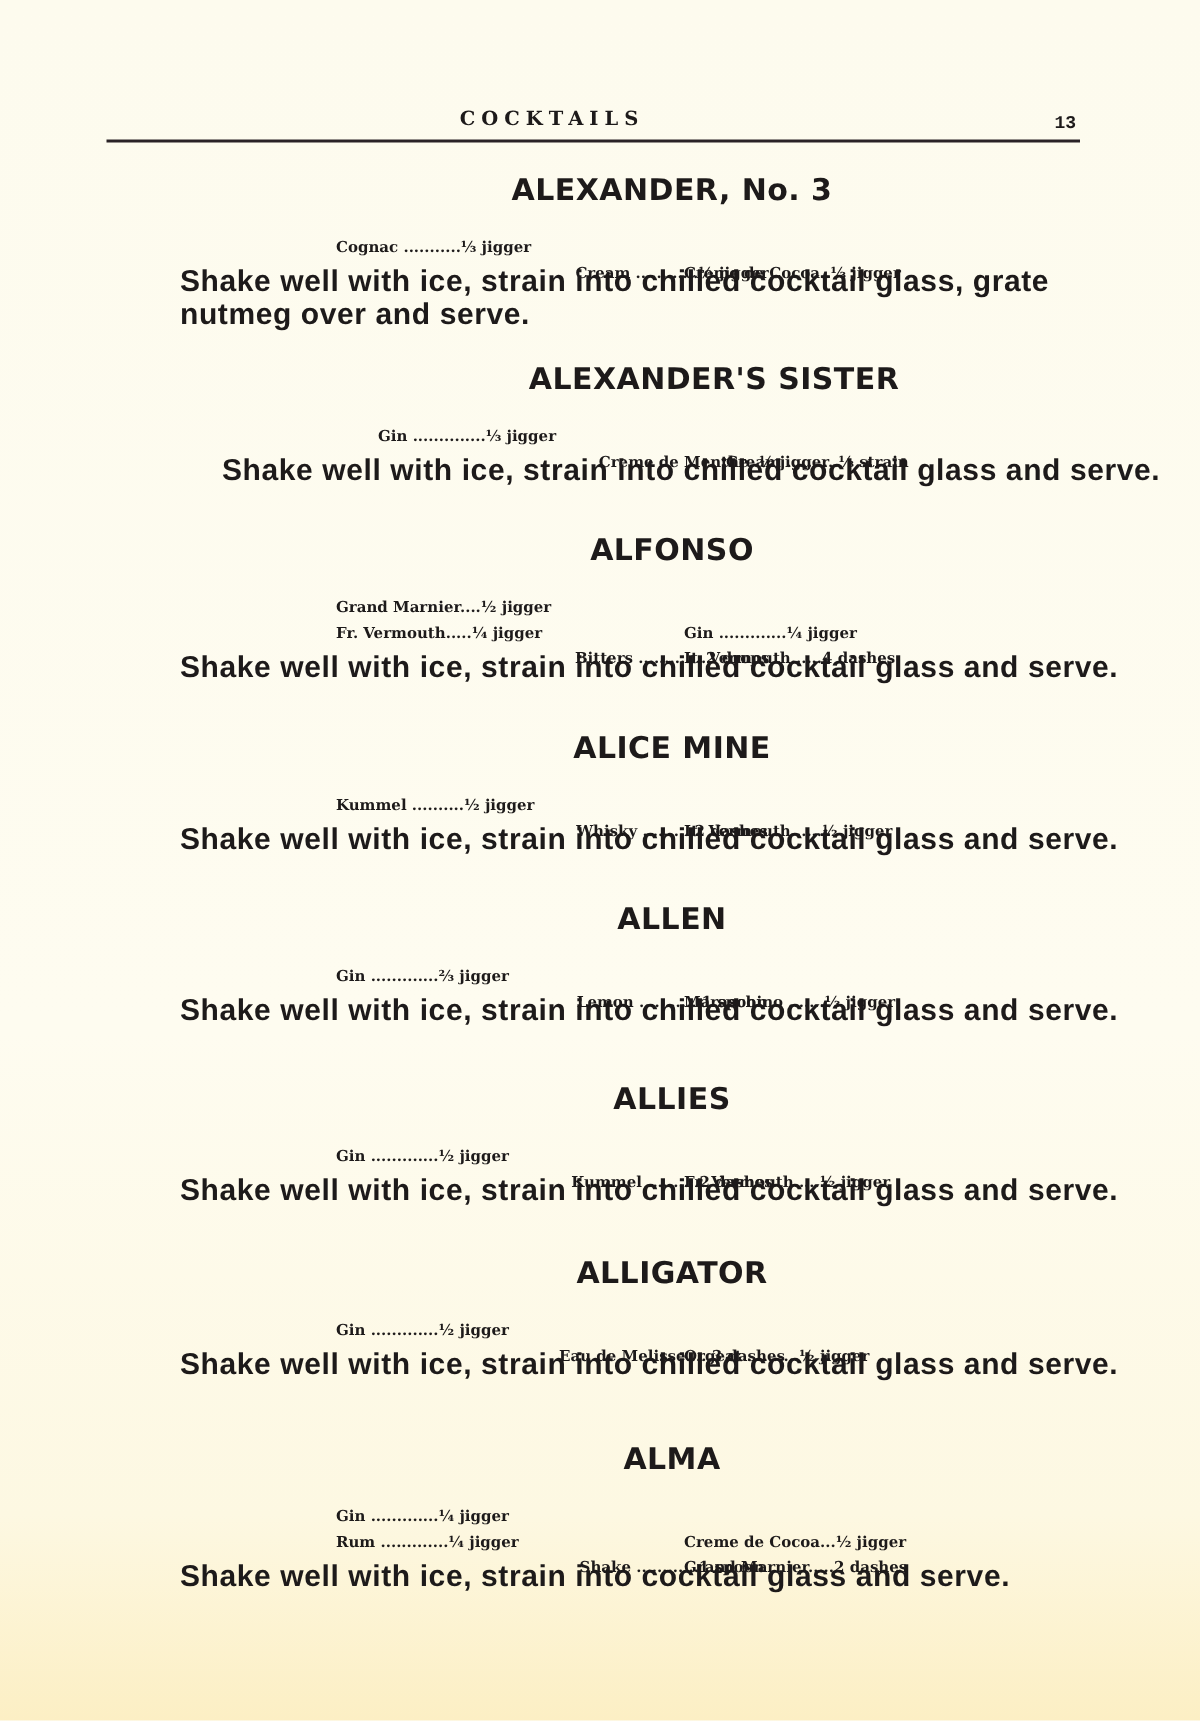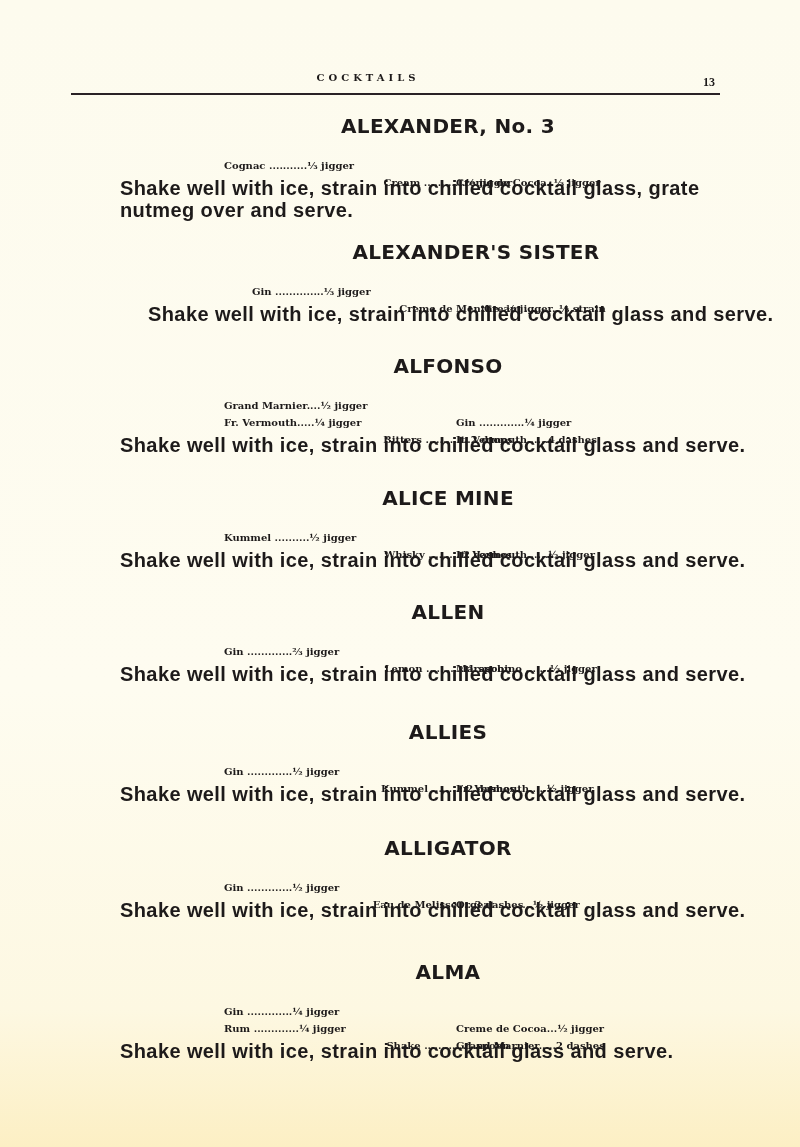--- a/index.html
+++ b/index.html
@@ -4,25 +4,25 @@
 <style>
   html, body { margin: 0; padding: 0; }
   body {
     width: 800px; height: 1147px; position: relative; overflow: hidden;
     background: linear-gradient(to bottom, #fdfbee 0%, #fefcf0 60%, #fdf8e2 88%, #fcefc4 100%);
     color: #1d1a1a;
     font-family: "DejaVu Sans", sans-serif;
   }
   .header-title {
     position: absolute; top: 72px; left: 0; width: 736px; text-align: center;
-    font-family: "DejaVu Serif", serif; font-weight: bold; font-size: 10px; letter-spacing: 4px;
+    font-family: "DejaVu Serif", serif; font-weight: bold; font-size: 13px; letter-spacing: 4px;
   }
   .page-number {
     position: absolute; top: 75px; left: 703px;
-    font-family: Liberation Serif, serif; font-weight: bold; font-size: 12px;
+    font-family: Liberation Mono, monospace; font-weight: bold; font-size: 12px;
   }
   .rule {
     position: absolute; top: 93px; left: 71px; width: 649px; height: 2px; background: #2a2226;
   }
   .recipe { position: absolute; left: 0; width: 800px; padding-left: 48px; }
   .recipe-title {
     text-align: center; font-family: "DejaVu Sans", sans-serif; font-weight: bold;
     font-size: 20px; letter-spacing: 0.3px; height: 28px; line-height: 28px;
   }
   .ing-row {

